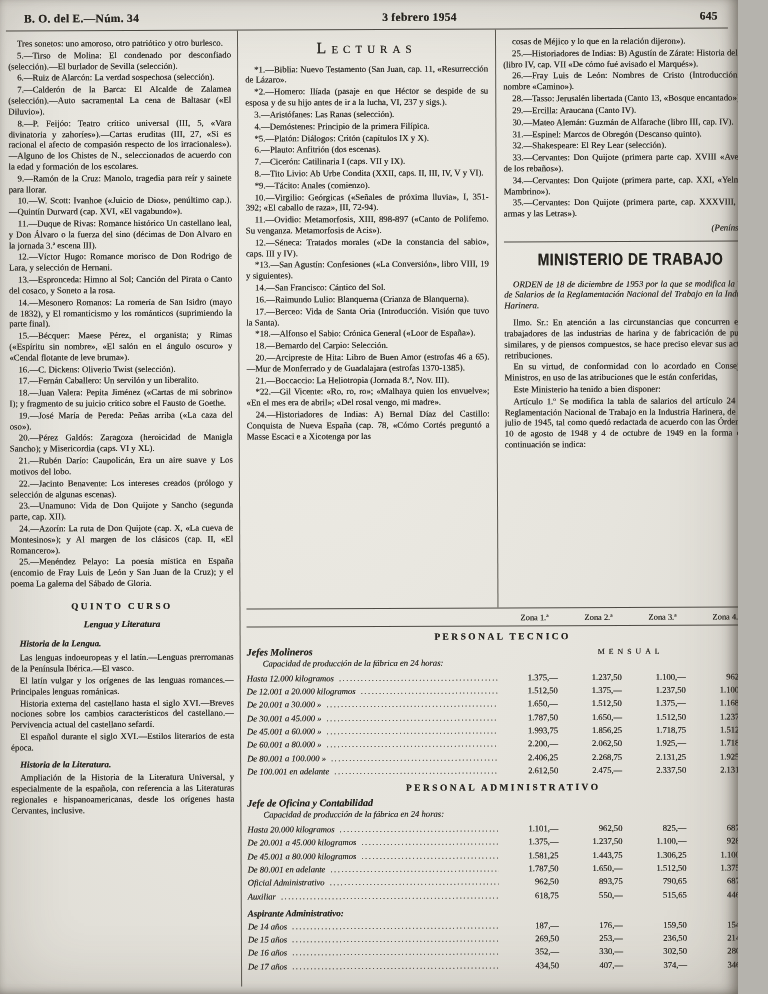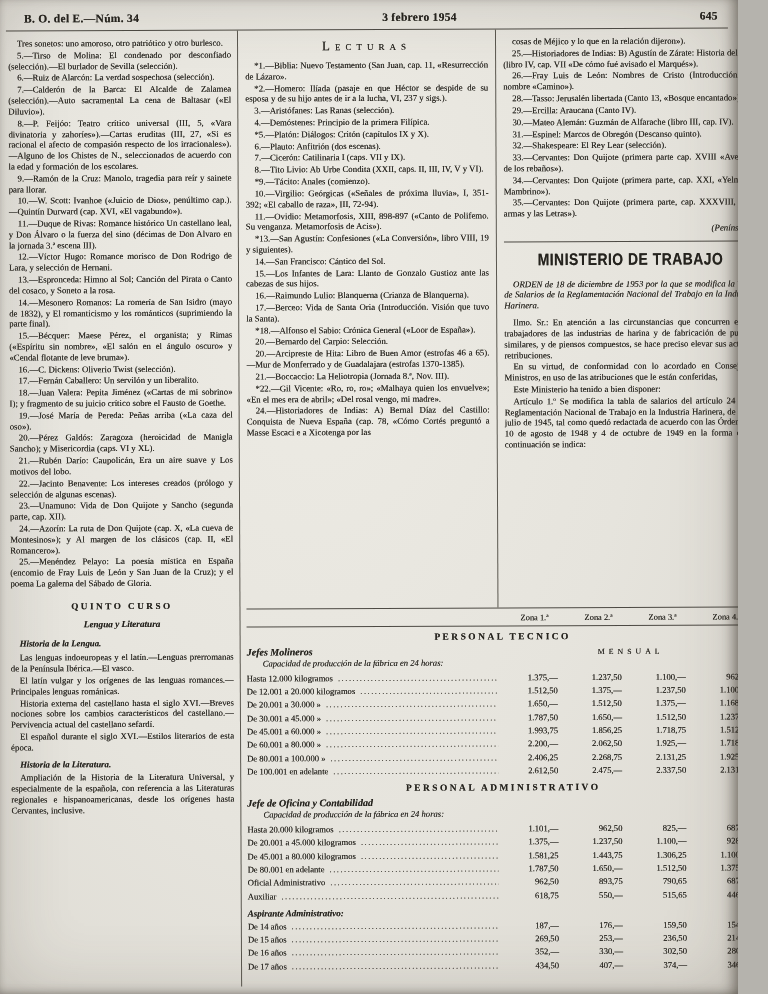--- a/index.html
+++ b/index.html
@@ -28,42 +28,42 @@
   .col1 { left:10px;  width:223px; height:950px; }
   .col2 { left:247px; width:243px; height:570px; }
   .col3 { left:505px; width:253px; height:570px; }
 
   .blk { margin-bottom:1px; }
   .blk.p  { text-indent:9px; }
   .blk.h  { text-align:center; text-indent:0; font-weight:bold; letter-spacing:2.5px; font-size:9.2px; margin:12px 0 7px; }
   .blk.hi { text-align:center; text-indent:0; font-weight:bold; font-style:italic; font-size:9.2px; margin:2px 0 8px; }
   .blk.sh { font-style:italic; font-weight:bold; text-indent:9px; text-align:left; margin:6px 0 3px; }
 
-  .lect-title { text-align:center; font-weight:normal; font-variant:small-caps; letter-spacing:5px; font-size:13px; margin:1px 0 6px; }
+  .lect-title { text-align:center; font-weight:normal; font-variant:small-caps; letter-spacing:5px; font-size:16px; margin:1px 0 6px; }
 
   .continuara { text-align:right; font-style:italic; margin:4px 2px 7px 0; }
   .ministry { border-top:1px solid #4d4a44; padding-top:7px; }
   .ministry-title { text-align:center; font-family:"Liberation Sans","DejaVu Sans",sans-serif; font-weight:bold; font-size:14.5px; letter-spacing:.5px; transform:scale(.96,1.15); transform-origin:center top; margin:1px 0 11px; white-space:nowrap; }
   .orden { font-style:italic; text-indent:9px; text-align:justify; margin-bottom:6px; }
 
   .table-area { position:absolute; left:246px; top:608px; width:512px; font-size:8.6px; border-top:1px solid #4d4a44; padding-top:3px; }
   .zrow { display:flex; align-items:baseline; padding:2px 0 3px; border-bottom:1px solid #4d4a44; margin-bottom:3px; }
   .zspacer { flex:1; }
   .zone { width:64px; flex:none; text-align:center; font-size:8.4px; }
 
   .sec-title { text-align:center; letter-spacing:2.5px; font-size:9.4px; margin:5px 0 4px; }
   .group-row { display:flex; align-items:baseline; margin:1px 0 1px; }
   .group-label { font-weight:bold; font-style:italic; font-size:10px; }
   .gspacer { flex:1; }
   .mensual { width:256px; flex:none; text-align:center; letter-spacing:4px; font-size:7.8px; }
   .note { font-style:italic; margin:0 0 3px 16px; max-width:205px; line-height:1.25; }
   .group-solo { font-weight:bold; font-style:italic; font-size:9px; margin:5px 0 2px; }
 
   .trow { display:flex; align-items:baseline; line-height:1.55; }
-  .tlabel { white-space:nowrap; flex:none; }
+  .tlabel { white-space:nowrap; flex:none;font-style:italic; }
   .dots { flex:1; overflow:hidden; white-space:nowrap; margin:0 5px; color:#4a473f; }
   .dots::after { content:"................................................................................................................"; letter-spacing:1.5px; }
   .tval { width:64px; flex:none; text-align:right; padding-right:9px; white-space:nowrap; }
 </style>
 </head>
 <body>
 
 <div class="page">
   <div class="sheet">
 
@@ -163,34 +163,34 @@
           <p class="blk p">7.—Cicerón: Catilinaria I (caps. VII y IX).</p>
 
           <p class="blk p">8.—Tito Livio: Ab Urbe Condita (XXII, caps. II, III, IV, V y VI).</p>
 
           <p class="blk p">*9.—Tácito: Anales (comienzo).</p>
 
           <p class="blk p">10.—Virgilio: Geórgicas («Señales de próxima lluvia», I, 351-392; «El caballo de raza», III, 72-94).</p>
 
           <p class="blk p">11.—Ovidio: Metamorfosis, XIII, 898-897 («Canto de Polifemo. Su venganza. Metamorfosis de Acis»).</p>
 
+          <p class="blk p">12.—Séneca: Tratados morales («De la constancia del sabio», caps. III y IV).</p>
 
           <p class="blk p">*13.—San Agustín: Confesiones («La Conversión», libro VIII, 19 y siguientes).</p>
 
           <p class="blk p">14.—San Francisco: Cántico del Sol.</p>
 
-          <p class="blk p">15.—Los Infantes de Lara: Llanto de Gonzalo Gustioz ante las cabezas de sus hijos.</p>
 
           <p class="blk p">16.—Raimundo Lulio: Blanquerna (Crianza de Blanquerna).</p>
 
           <p class="blk p">17.—Berceo: Vida de Santa Oria (Introducción. Visión que tuvo la Santa).</p>
 
           <p class="blk p">*18.—Alfonso el Sabio: Crónica General («Loor de España»).</p>
 
-          <p class="blk p">20.—Bernardo del Carpio: Selección.</p>
+          <p class="blk p">18.—Bernardo del Carpio: Selección.</p>
 
           <p class="blk p">20.—Arcipreste de Hita: Libro de Buen Amor (estrofas 46 a 65).—Mur de Monferrado y de Guadalajara (estrofas 1370-1385).</p>
 
           <p class="blk p">21.—Boccaccio: La Heliotropia (Jornada 8.ª, Nov. III).</p>
 
           <p class="blk p">*22.—Gil Vicente: «Ro, ro, ro»; «Malhaya quien los envuelve»; «En el mes era de abril»; «Del rosal vengo, mi madre».</p>
 
           <p class="blk p">24.—Historiadores de Indias: A) Bernal Díaz del Castillo: Conquista de Nueva España (cap. 78, «Cómo Cortés preguntó a Masse Escaci e a Xicotenga por las</p>
         </div>
     </section>

